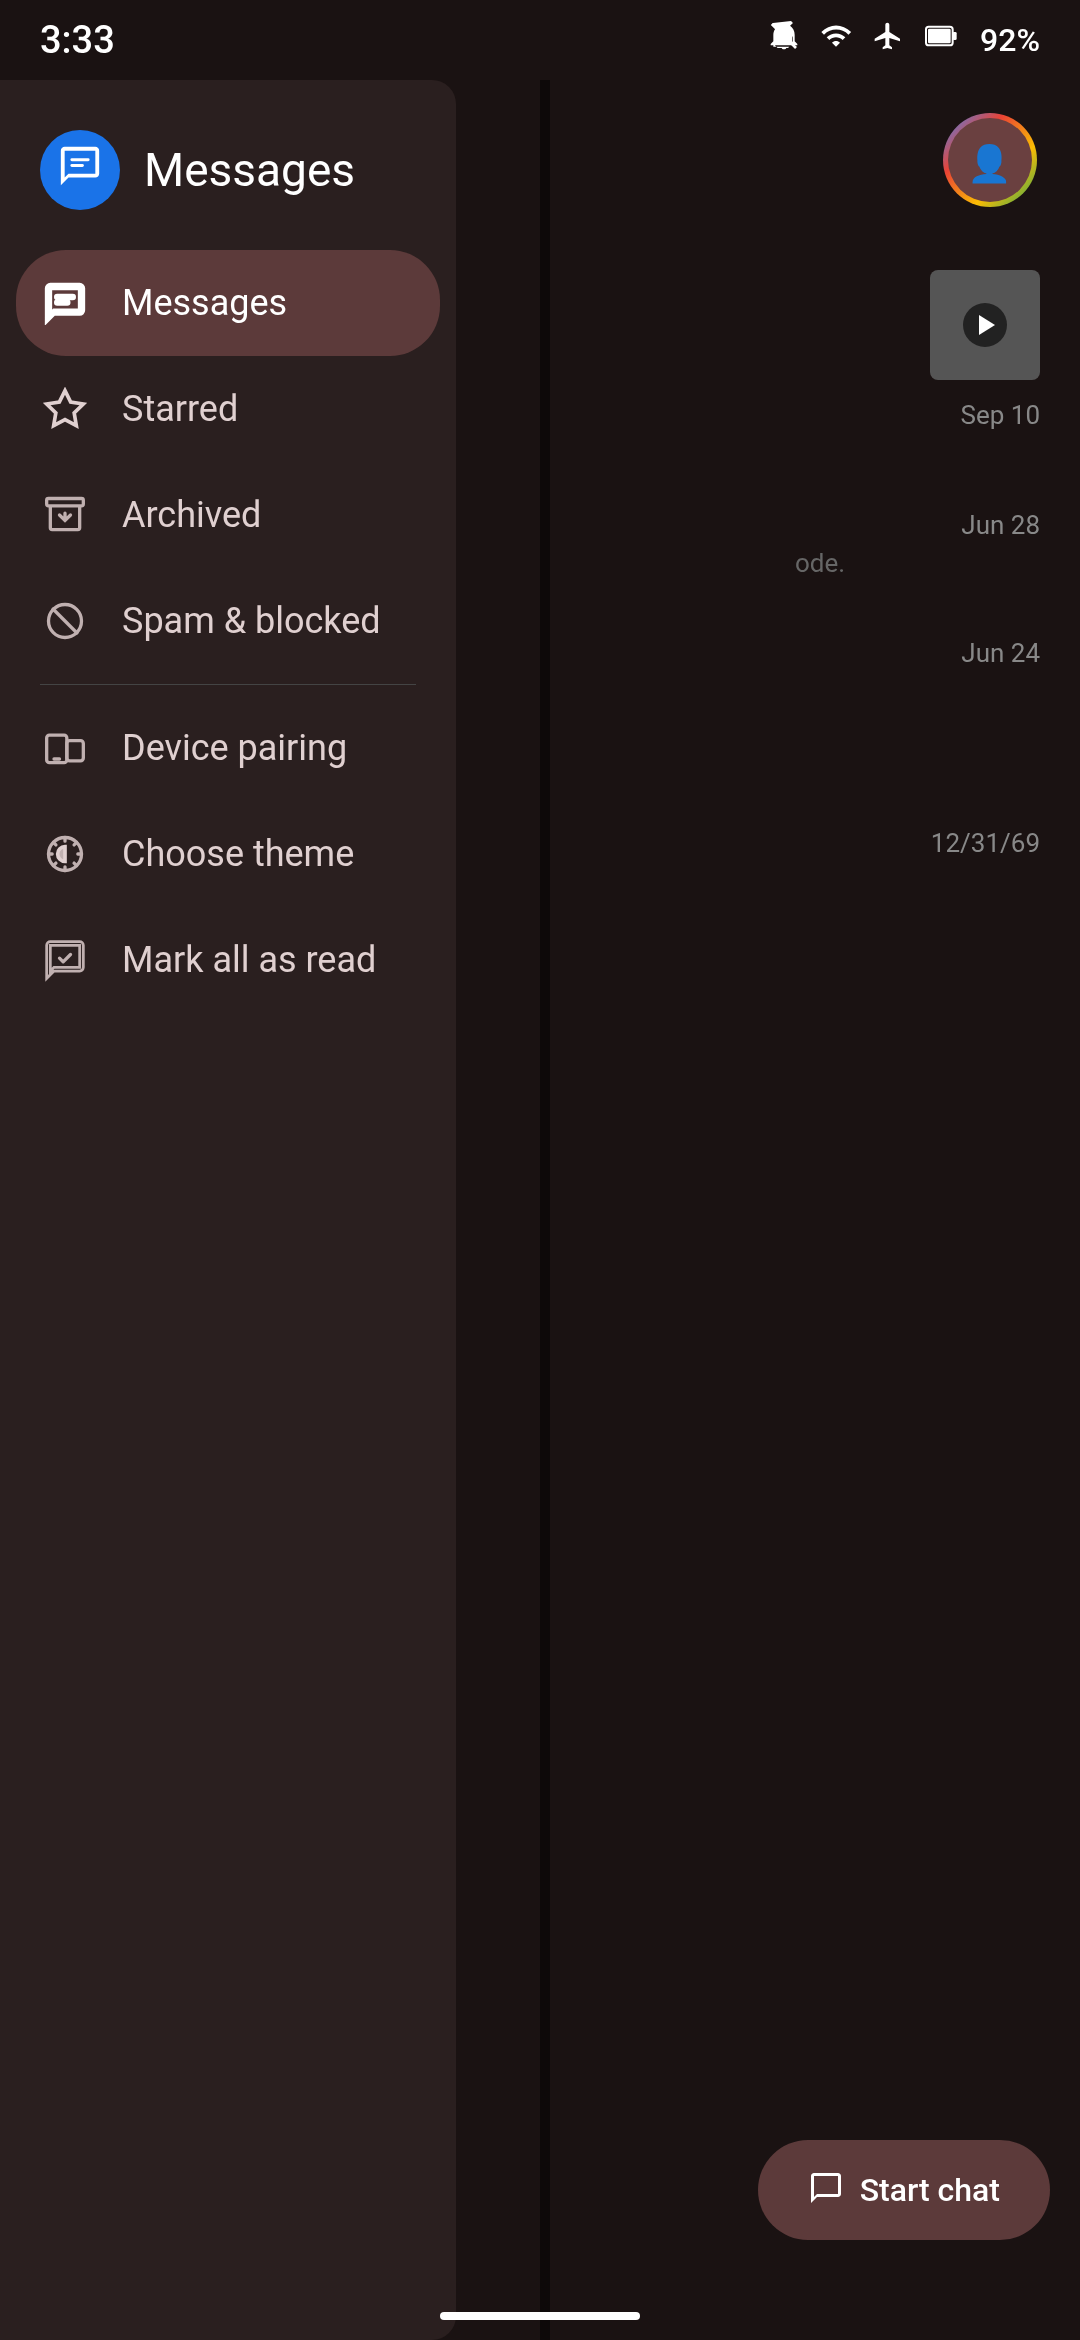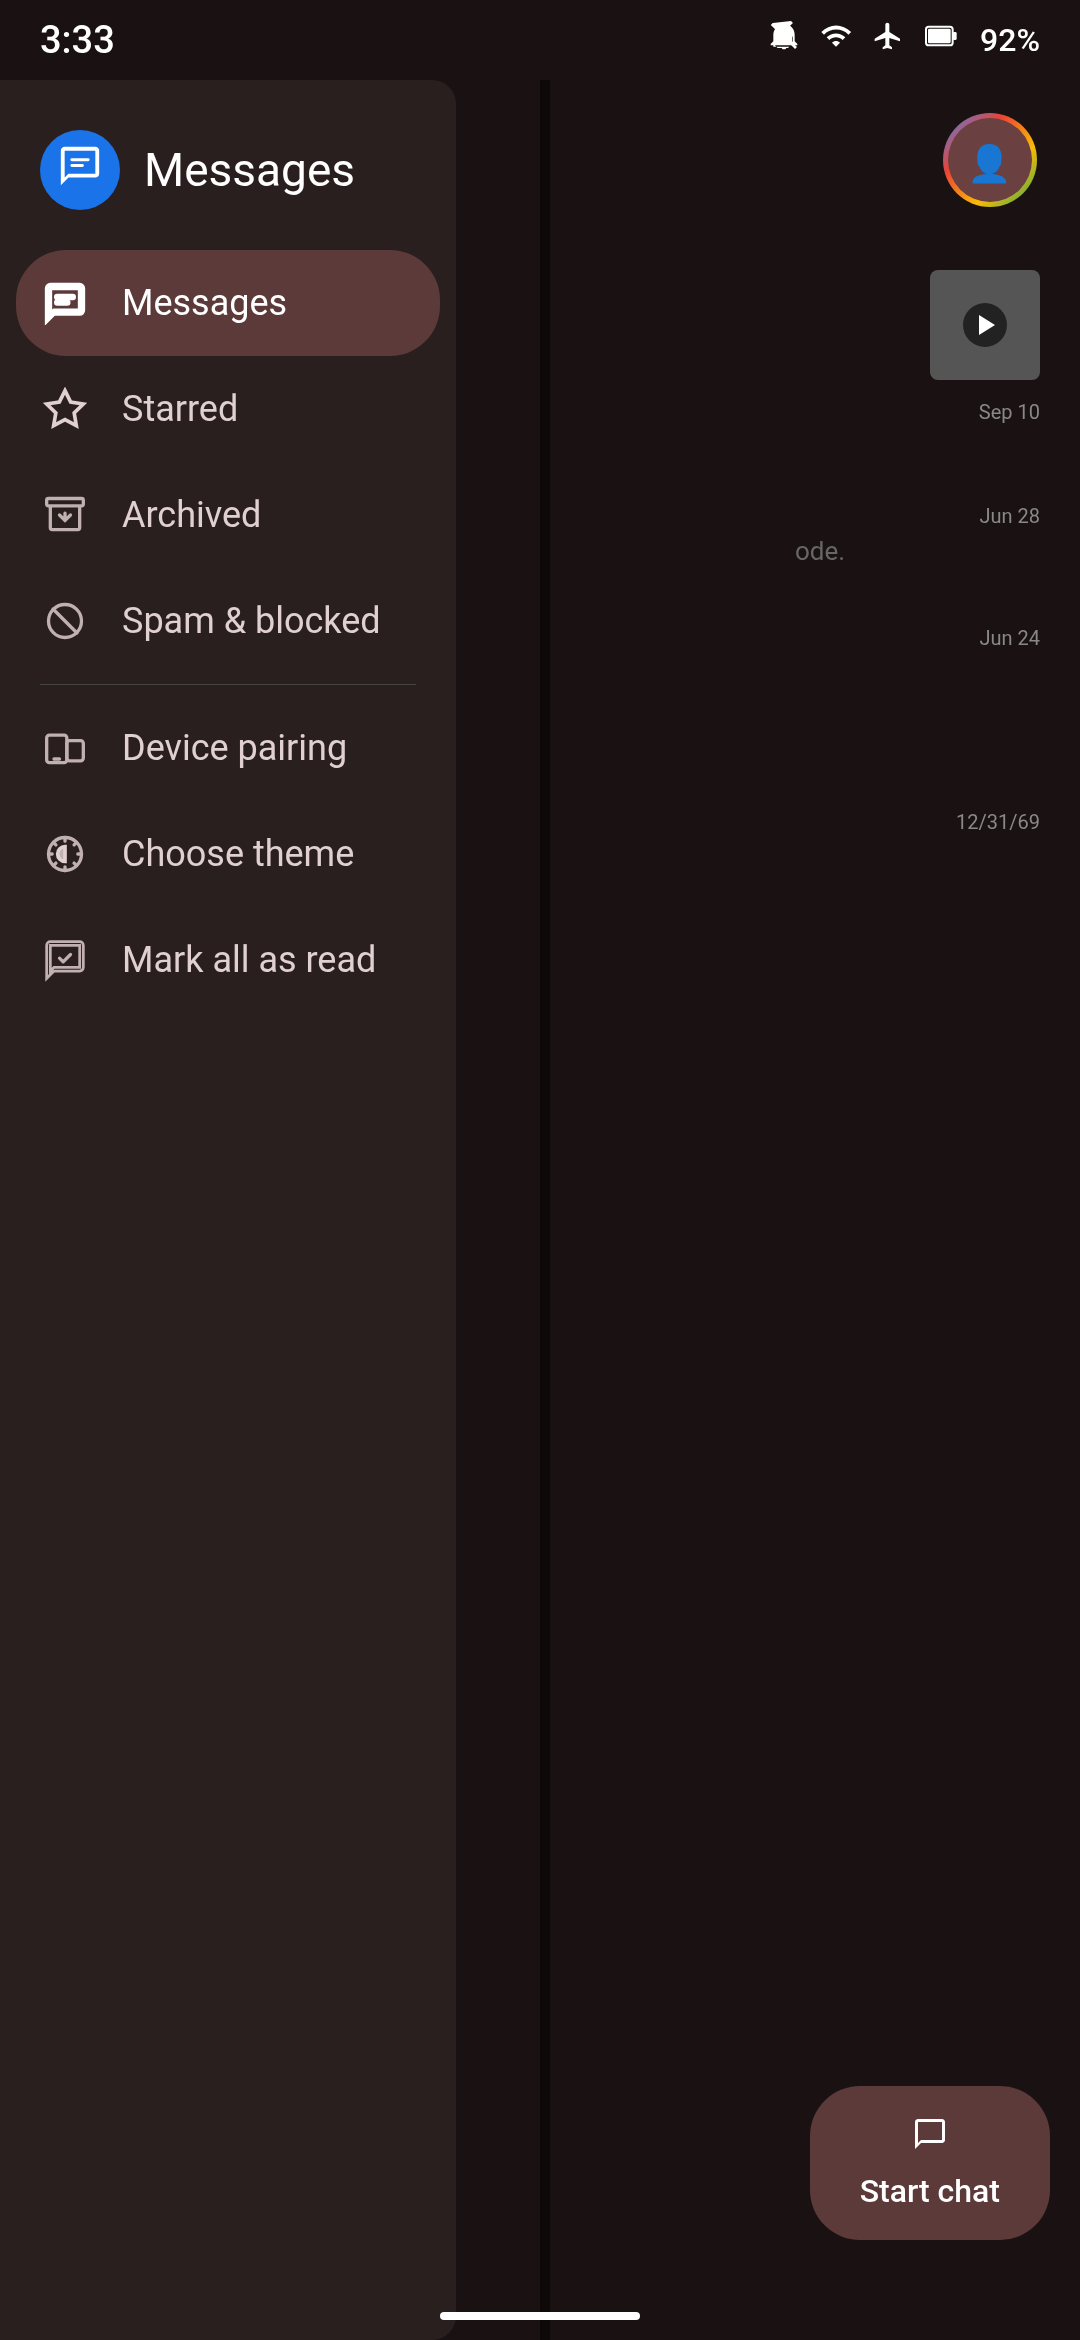--- a/index.html
+++ b/index.html
@@ -100,21 +100,21 @@
       width: 0;
       height: 0;
       border-left: 16px solid #fff;
       border-top: 10px solid transparent;
       border-bottom: 10px solid transparent;
       margin-left: 4px;
     }
 
     .bg-date {
       color: #888;
-      font-size: 20px;
+      font-size: 26px;
       text-align: right;
       padding-right: 40px;
       margin-top: 20px;
     }
 
     .bg-snippet {
       color: #666;
       font-size: 26px;
       text-align: center;
       padding-right: 40px;
@@ -127,21 +127,20 @@
       position: absolute;
       bottom: 100px;
       right: 30px;
       background: #5c3a3a;
       border-radius: 50px;
       padding: 30px 50px;
       display: flex;
       align-items: center;
       gap: 16px;
       cursor: pointer;
-      flex-direction: column;
     }
 
     .start-chat-label {
       color: #fff;
       font-size: 32px;
       font-weight: 500;
     }
 
     
     .drawer {

